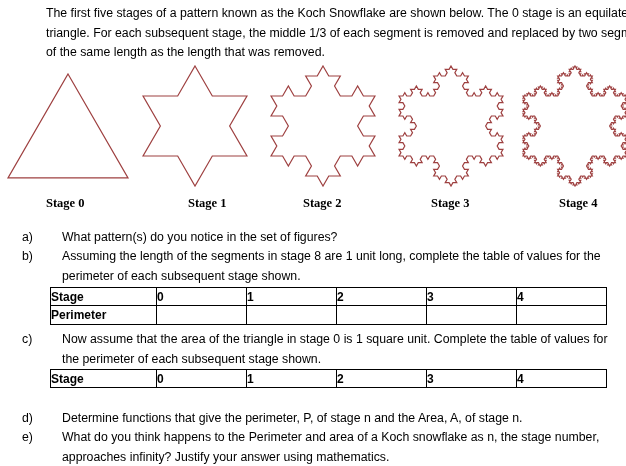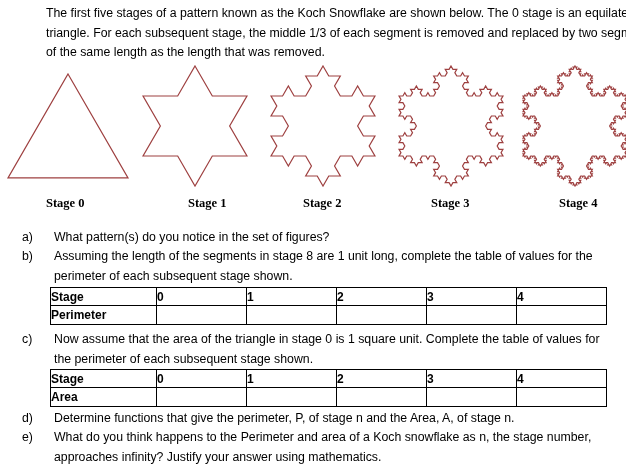--- a/index.html
+++ b/index.html
@@ -72,21 +72,21 @@
   }
   .qitem .marker {
     position: absolute;
     left: 0;
     top: 0;
     width: 26px;
     text-align: left;
   }
   .qitem .qtext {
     display: block;
-    margin-left: 32px;
+    margin-left: 40px;
   }
 
   
   .data-table {
     position: absolute;
     border-collapse: collapse;
     table-layout: fixed;
   }
   .data-table td {
     border: 1px solid #000000;
@@ -188,28 +188,20 @@
 <table class="data-table" id="area-table" style="left:50px; top:369px;">
   <tbody>
     <tr>
       <td class="rowhead">Stage</td>
       <td class="cell">0</td>
       <td class="cell">1</td>
       <td class="cell">2</td>
       <td class="cell">3</td>
       <td class="cell">4</td>
     </tr>
-    <tr class="empty-row">
-      <td class="rowhead">Area</td>
-      <td class="cell"></td>
-      <td class="cell"></td>
-      <td class="cell"></td>
-      <td class="cell"></td>
-      <td class="cell"></td>
-    </tr>
   </tbody>
 </table>
 
 <div class="qitem" id="q-d" style="top:409px;">
   <span class="marker">d)</span>
   <span class="qtext">Determine functions that give the perimeter, P, of stage n and the Area, A, of stage n.</span>
 </div>
 
 <div class="qitem" id="q-e" style="top:428px;">
   <span class="marker">e)</span>

